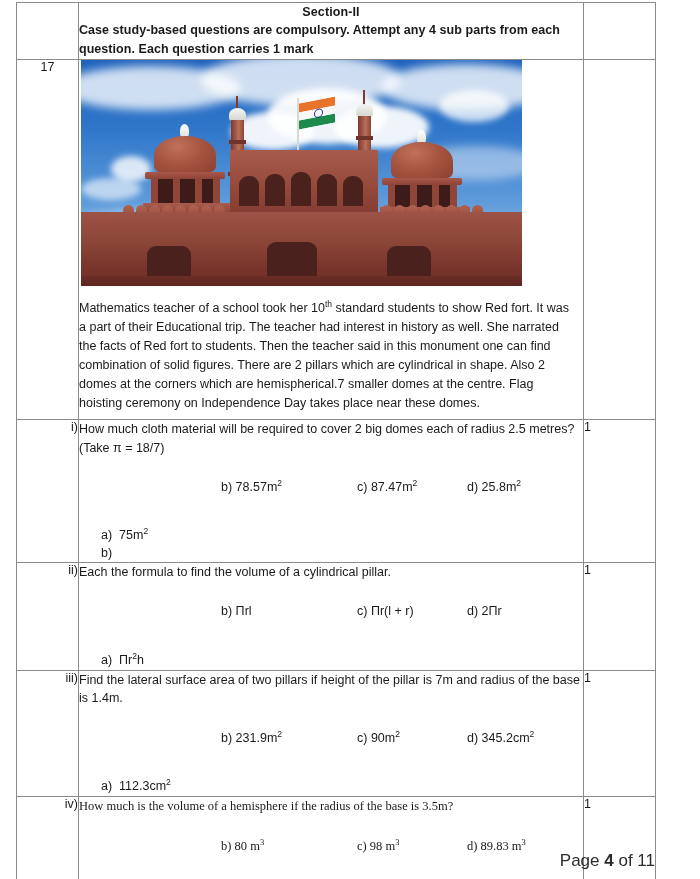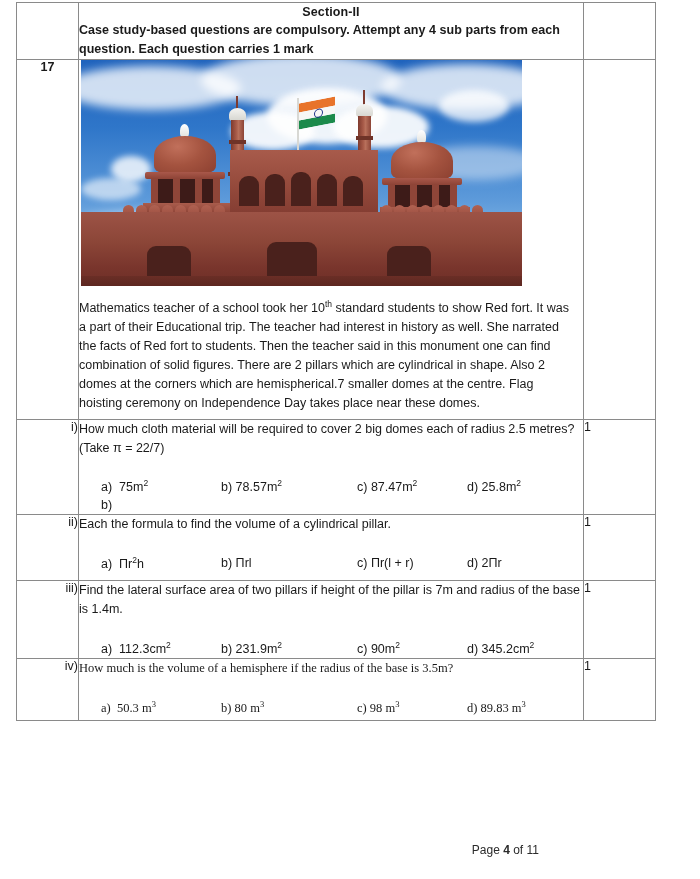--- a/index.html
+++ b/index.html
@@ -11,21 +11,21 @@
     width: 700px;
     height: 879px;
     background: #ffffff;
     font-family: "Liberation Sans", sans-serif;
     color: #1a1a1a;
     overflow: hidden;
   }
 
   .page {
     position: relative;
-    width: 584px;
+    width: 700px;
     height: 879px;
     box-sizing: border-box;
   }
 
   
   .exam-table {
     position: absolute;
     left: 16px;
     top: 2px;
     width: 639px;
@@ -59,21 +59,20 @@
     line-height: 1.5;
     text-align: left;
     letter-spacing: 0.05px;
   }
 
   
   .qnum {
     text-align: center;
     font-size: 12.5px;
     padding: 7px 4px 0 4px;
-    font-weight: bold;
   }
   .subnum {
     text-align: right;
     font-size: 12.5px;
     padding: 6px 14px 0 4px;
   }
   .marks {
     font-size: 12.5px;
     padding: 7px 0 0 7px;
     text-align: left;
@@ -275,41 +274,41 @@
     padding-left: 22px;
   }
   .opt {
     font-size: 12.5px;
     white-space: nowrap;
   }
   .opt sup {
     font-size: 8.5px;
     vertical-align: super;
   }
-  .opt-a { width: 120px; }
+  .opt-a { width: 120px; margin-top: 48px; }
   .opt-b { width: 136px; }
   .opt-c { width: 110px; }
   .opt-d { width: 100px; }
   .q-options-extra {
     padding-left: 22px;
     font-size: 12.5px;
     line-height: 1.35;
   }
 
   .row-i   .q-cell { height: 76px; box-sizing: border-box; }
   .row-ii  .q-cell { height: 66px; box-sizing: border-box; }
   .row-iii .q-cell { height: 78px; box-sizing: border-box; }
   .row-iv  .q-cell { height: 62px; box-sizing: border-box; font-family: Liberation Serif, serif; }
 
   
   .footer {
     position: absolute;
     right: 45px;
-    bottom: 22px;
-    font-size: 12px;
+    bottom: 8px;
+    font-size: 17px;
     color: #2b2b2b;
     text-align: center;
   }
   .footer b { font-weight: bold; }
 </style>
 </head>
 <body>
 
 <div class="page">
 
@@ -448,21 +447,21 @@
           </div>
 
           <p class="case-text"><span>Mathematics teacher of a school took her 10</span><sup>th</sup><span> standard students to show Red fort. It was a part of their Educational trip. The teacher had interest in history as well. She narrated the facts of Red fort to students. Then the teacher said in this monument one can find combination of solid figures. There are 2 pillars which are cylindrical in shape. Also 2 domes at the corners which are hemispherical.7 smaller domes at the centre.  Flag hoisting ceremony on Independence Day takes place near these domes.</span></p>
         </td>
         <td></td>
       </tr>
 
       <tr class="row-i">
         <td class="subnum">i)</td>
         <td class="q-cell">
-          <div class="q-stem">How much cloth material will be required to cover 2 big domes each of radius 2.5 metres? (Take π = 22/7)</div>
+          <div class="q-stem">How much cloth material will be required to cover 2 big domes each of radius 2.5 metres? (Take π = 18/7)</div>
           <div class="q-options">
             <span class="opt opt-a"><span>a)</span>&nbsp;
               <span>75m</span><sup>2</sup></span>
             <span class="opt opt-b"><span>b)</span>
               <span>78.57m</span><sup>2</sup></span>
             <span class="opt opt-c"><span>c)</span>
               <span>87.47m</span><sup>2</sup></span>
             <span class="opt opt-d"><span>d)</span>
               <span>25.8m</span><sup>2</sup></span>
           </div>

